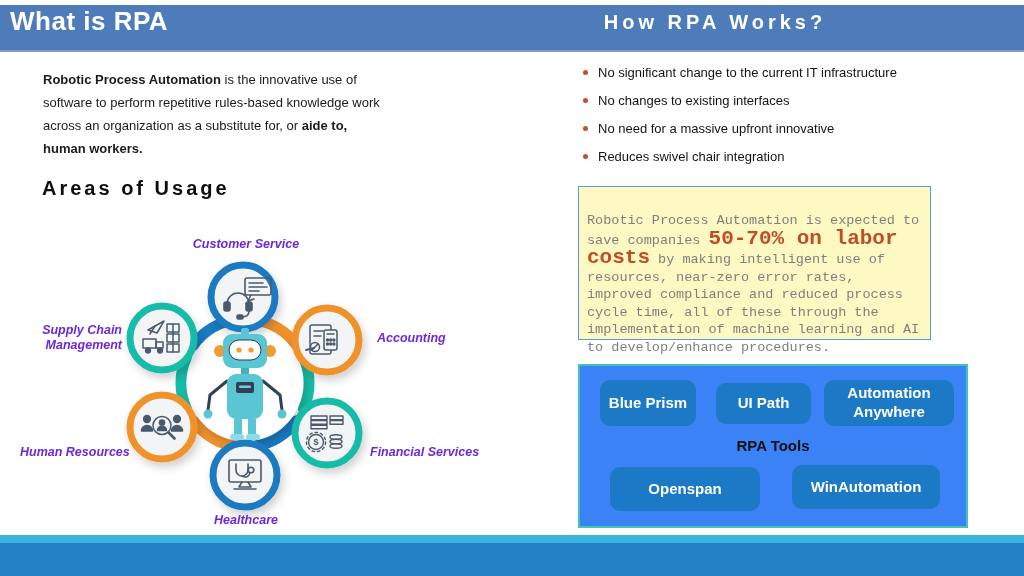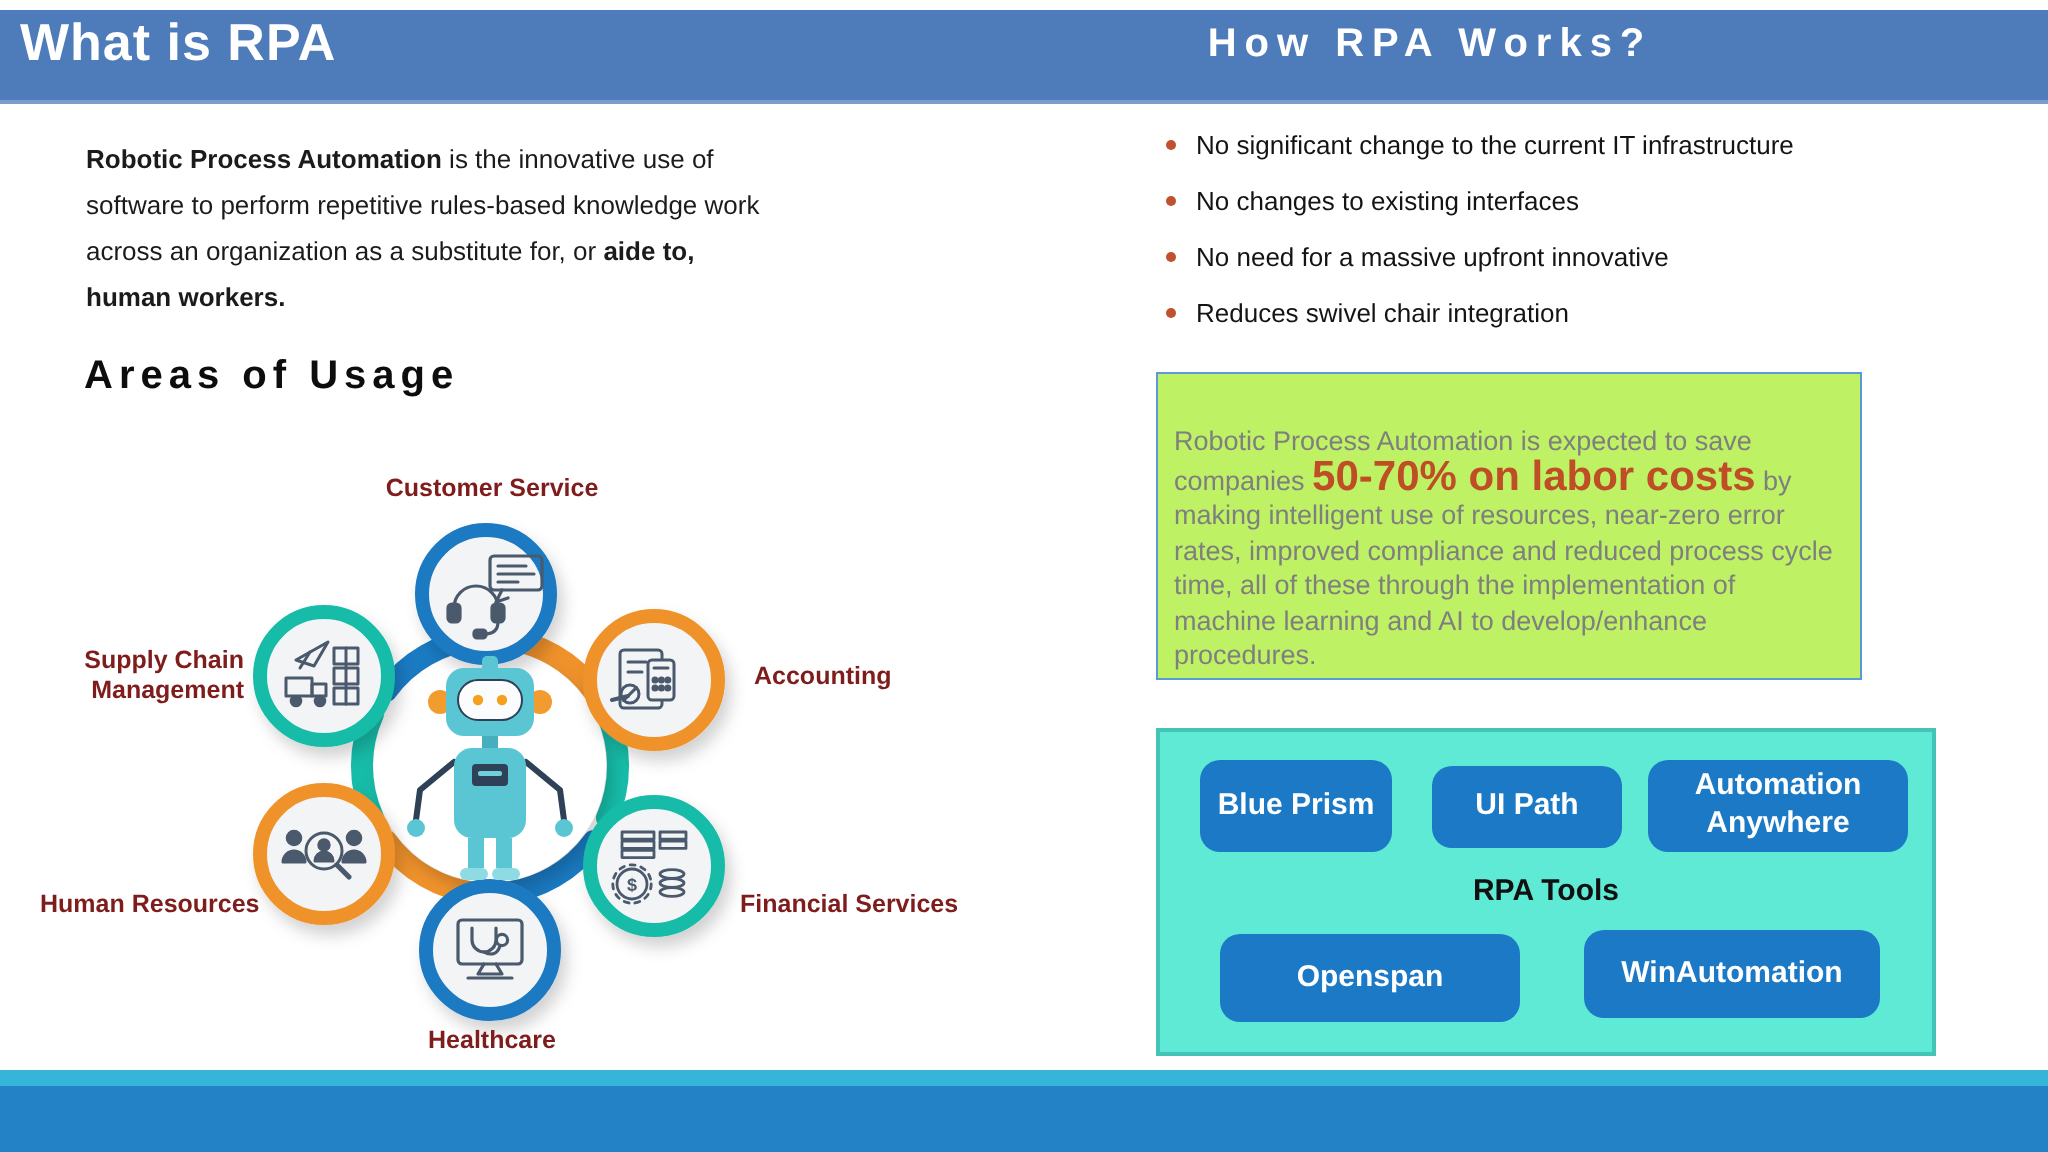--- a/index.html
+++ b/index.html
@@ -17,41 +17,41 @@
 
   
   .intro { position:absolute; left:43px; top:68px; width:345px; font-size:13px;
            line-height:23px; color:#1b1b1b; }
   .intro b { font-weight:700; }
   .areas-heading { position:absolute; left:42px; top:177px; font-size:20px; font-weight:700;
                    letter-spacing:3px; color:#0d0d0d; }
 
   .diagram-svg { position:absolute; left:5px; top:232px; width:500px; height:300px; }
 
-  .node-label { position:absolute; font-size:12.5px; font-weight:700; color:#7f1d1d; }
+  .node-label { position:absolute; font-size:12.5px; font-weight:700; color:#6d28d9;font-style:italic; }
   .lbl-customer   { left:146px; top:237px; width:200px; text-align:center; }
   .lbl-supply     { left:18px;  top:323px; width:104px; text-align:right; line-height:15px; }
   .lbl-accounting { left:377px; top:331px; white-space:nowrap; }
   .lbl-hr         { left:20px;  top:445px; white-space:nowrap; }
   .lbl-financial  { left:370px; top:445px; white-space:nowrap; }
   .lbl-healthcare { left:146px; top:513px; width:200px; text-align:center; }
 
   
   .bullets { position:absolute; left:583px; top:64px; width:430px; }
   .bullet-row { display:flex; align-items:flex-start; height:28px; }
   .bullet-dot { width:5px; height:5px; border-radius:50%; background:#c0512e; margin:6px 10px 0 0; flex:0 0 auto; }
   .bullet-text { font-size:13px; color:#141414; line-height:17px; }
 
   .savings-box { position:absolute; left:578px; top:186px; width:353px; height:154px;
-                 border:1px solid #5b9bd5; background:#bef264; }
+                 border:1px solid #5b9bd5; background:#fef9c3;font-family:Liberation Mono, monospace; }
   .savings-text { margin:25px 8px 0 8px; font-size:13.5px; line-height:17.5px; color:#7f7f7f; }
   .savings-highlight { font-size:21px; font-weight:700; color:#bf4e26; }
 
   .tools-box { position:absolute; left:578px; top:364px; width:390px; height:164px;
-               background:#5eead4; border:2px solid #44c3b7; }
+               background:#3b82f6; border:2px solid #44c3b7; }
   .tool-btn { position:absolute; background:#1b79c6; border-radius:10px; color:#fff;
               display:flex; align-items:center; justify-content:center; text-align:center;
               font-size:15px; font-weight:600; line-height:1.25; padding:2px 6px; }
   .btn-blue-prism { left:20px; top:14px; width:96px; height:46px; }
   .btn-ui-path { left:136px; top:17px; width:95px; height:41px; }
   .btn-automation-anywhere { left:244px; top:14px; width:130px; height:46px; }
   .btn-openspan { left:30px; top:101px; width:150px; height:44px; }
   .btn-winautomation { left:212px; top:99px; width:148px; height:44px; }
   .rpa-tools-label { position:absolute; left:0; right:0; top:71px; text-align:center;
                      font-size:15px; font-weight:600; color:#111; }

